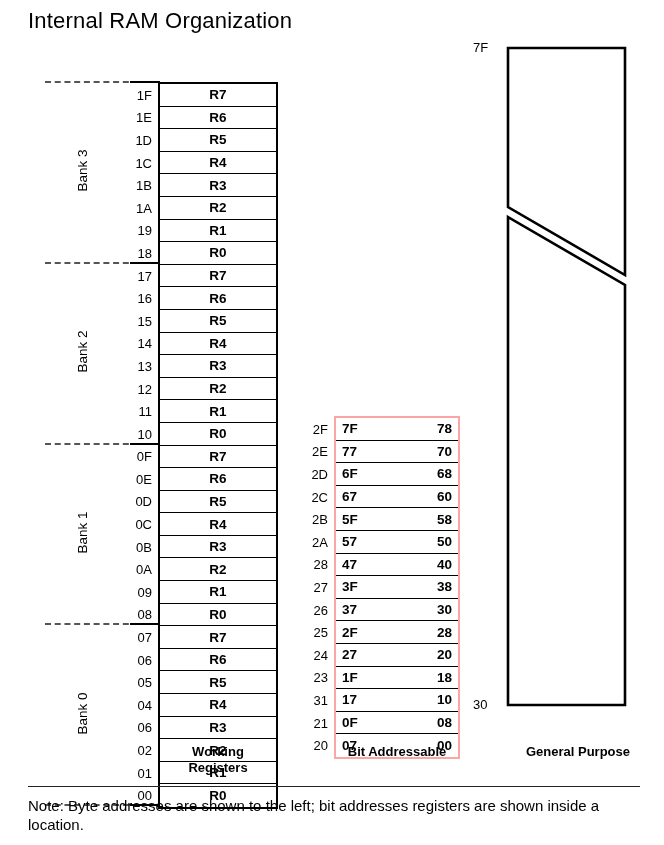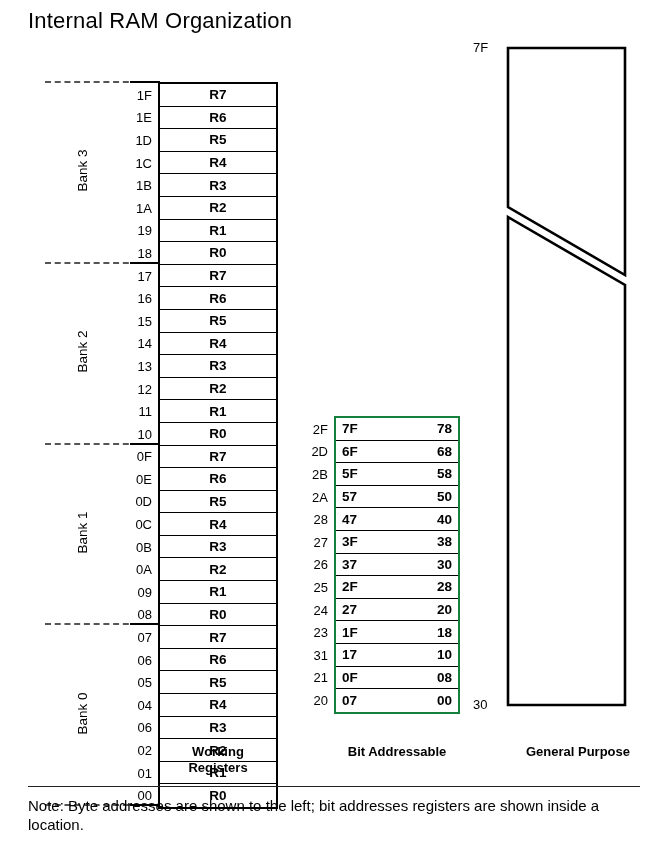--- a/index.html
+++ b/index.html
@@ -94,21 +94,21 @@
     transform: rotate(-90deg);
     white-space: nowrap;
   }
 
   
   #bit-addressable-box {
     position: absolute;
     left: 334px;
     top: 416px;
     width: 126px;
-    border: 2px solid #15803d;
+    border: 2px solid #fca5a5;
     box-sizing: border-box;
   }
   .bit-row {
     height: 22.6px;
     border-bottom: 1.5px solid #000;
     box-sizing: border-box;
     display: flex;
     align-items: center;
     justify-content: space-between;
     padding: 0 6px;
@@ -333,23 +333,33 @@
     <div class="bank-label" style="top: 705.8px;">Bank 0</div>
   </div>
 
 <div id="bit-addressable-box">
     <div class="bit-row">
       <span class="bit-addr">2F</span>
       <span>7F</span>
       <span>78</span>
     </div>
     <div class="bit-row">
+      <span class="bit-addr">2E</span>
+      <span>77</span>
+      <span>70</span>
+    </div>
+    <div class="bit-row">
       <span class="bit-addr">2D</span>
       <span>6F</span>
       <span>68</span>
+    </div>
+    <div class="bit-row">
+      <span class="bit-addr">2C</span>
+      <span>67</span>
+      <span>60</span>
     </div>
     <div class="bit-row">
       <span class="bit-addr">2B</span>
       <span>5F</span>
       <span>58</span>
     </div>
     <div class="bit-row">
       <span class="bit-addr">2A</span>
       <span>57</span>
       <span>50</span>

